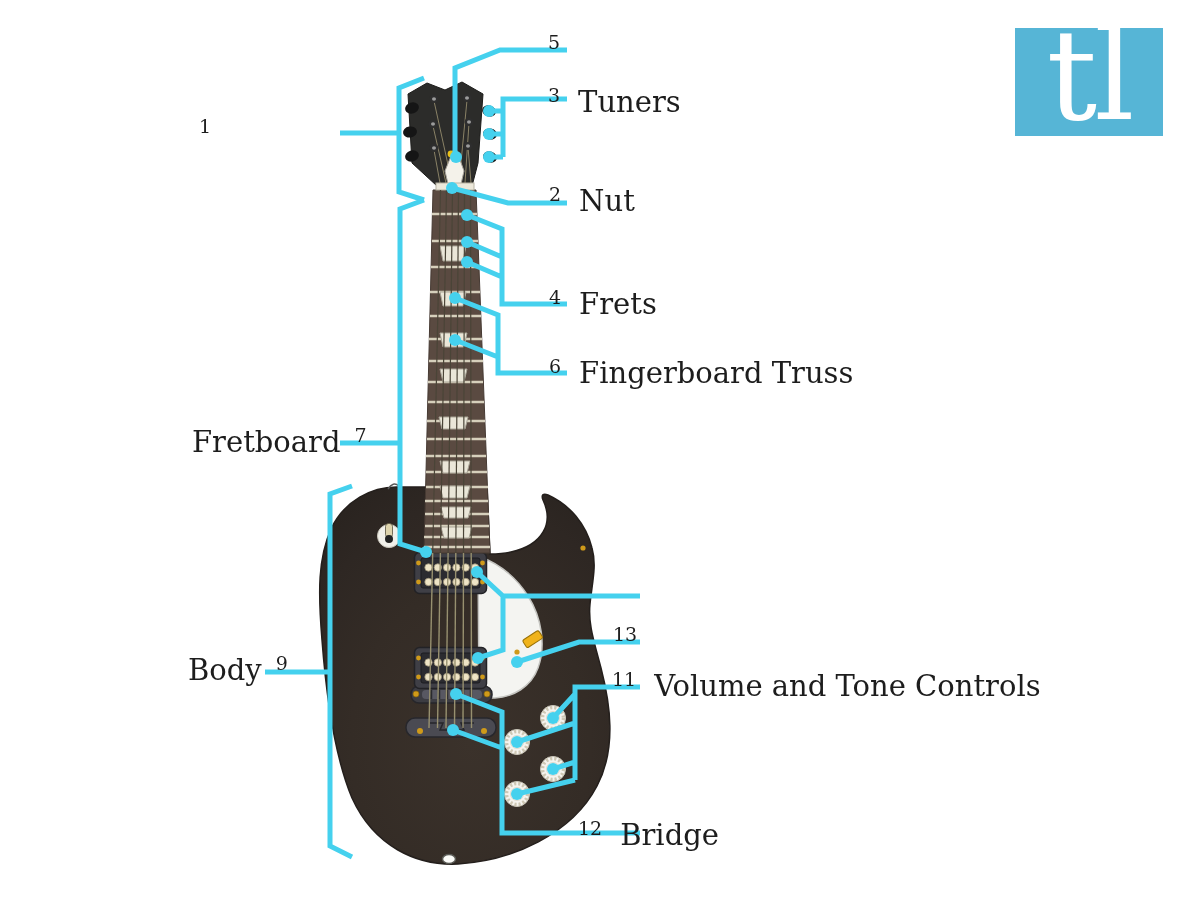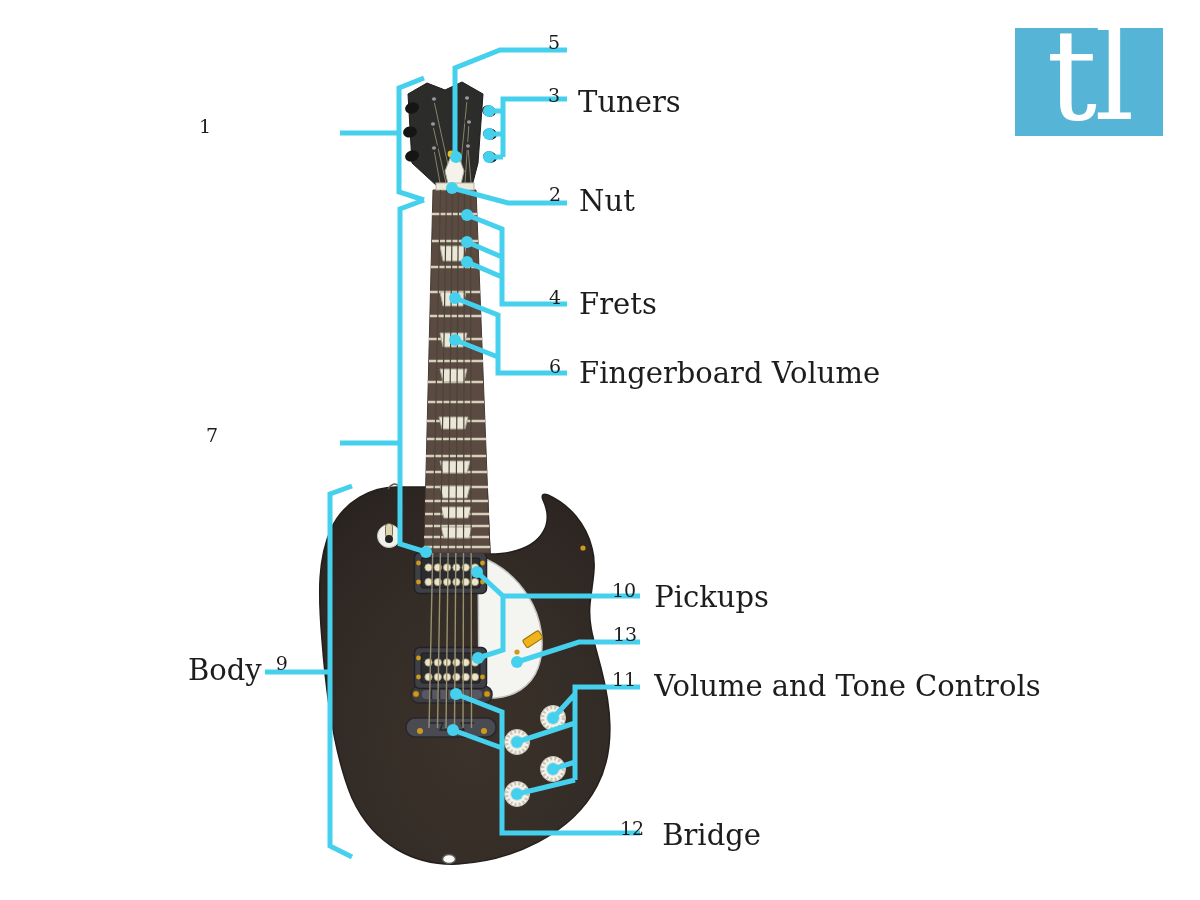--- a/index.html
+++ b/index.html
@@ -315,41 +315,38 @@
   <div class="lbl right" style="left:549px;top:186px">
     <span class="num">2</span>
     <span class="txt">Nut</span>
   </div>
   <div class="lbl right" style="left:549px;top:289px">
     <span class="num">4</span>
     <span class="txt">Frets</span>
   </div>
   <div class="lbl right" style="left:549px;top:358px">
     <span class="num">6</span>
-    <span class="txt">Fingerboard Volume</span>
+    <span class="txt">Fingerboard Truss</span>
   </div>
   <div class="lbl left" style="left:192px;top:427px">
+    <span class="txt">Fretboard</span>
     <span class="num">7</span>
-  </div>
-  <div class="lbl right" style="left:612px;top:582px">
-    <span class="num">10</span>
-    <span class="txt">Pickups</span>
   </div>
   <div class="lbl right" style="left:613px;top:626px">
     <span class="num">13</span>
   </div>
   <div class="lbl left" style="left:188px;top:655px">
     <span class="txt">Body</span>
     <span class="num">9</span>
   </div>
   <div class="lbl right" style="left:612px;top:671px">
     <span class="num">11</span>
     <span class="txt">Volume and Tone Controls</span>
   </div>
-  <div class="lbl right" style="left:620px;top:820px">
+  <div class="lbl right" style="left:578px;top:820px">
     <span class="num">12</span>
     <span class="txt">Bridge</span>
   </div>
 
   <div class="logo">
     <span>tl</span>
   </div>
 
 </div>
 

